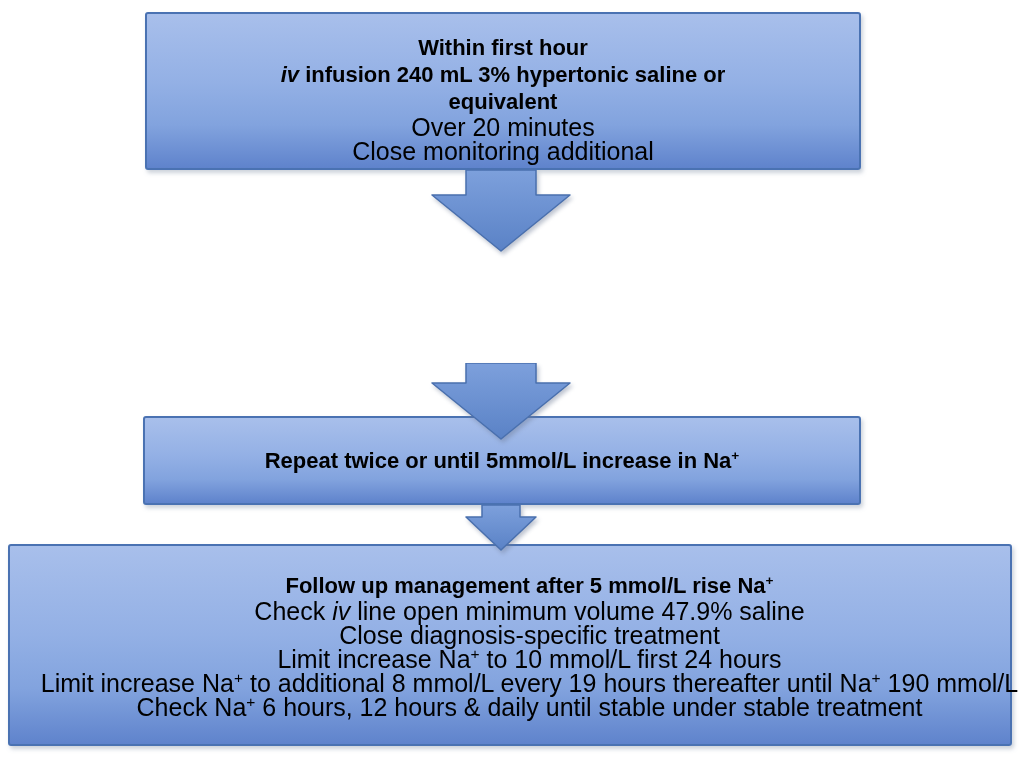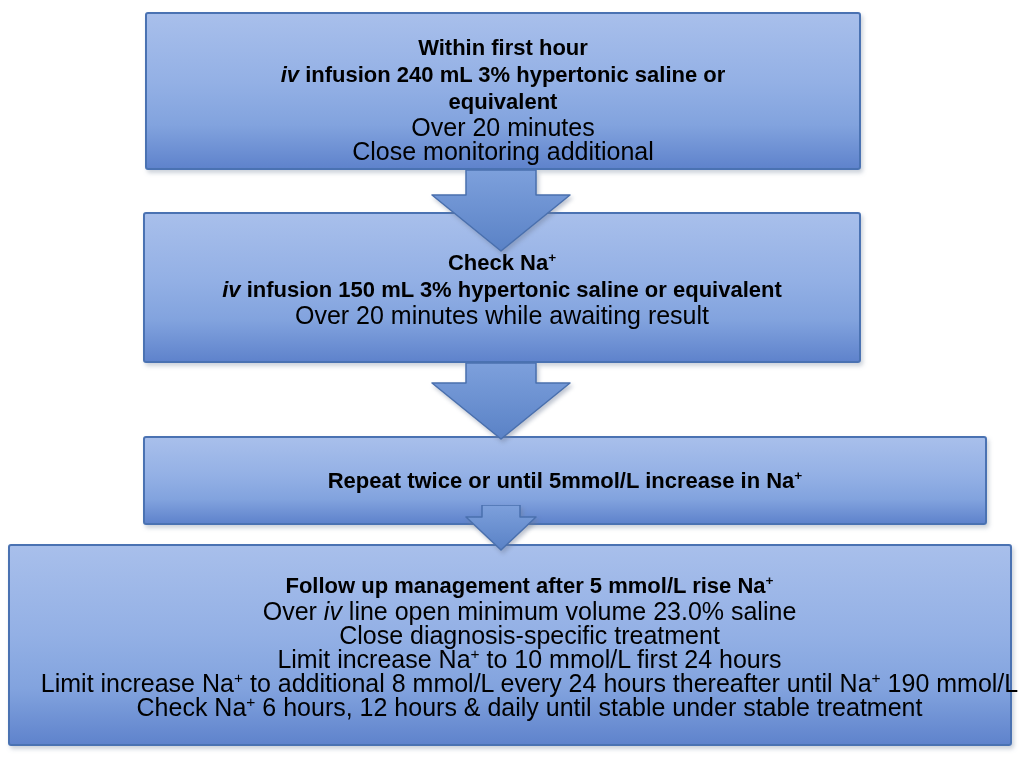--- a/index.html
+++ b/index.html
@@ -36,21 +36,21 @@
     box-shadow:2px 3px 4px rgba(110,125,150,0.35);
     display:flex;
     flex-direction:column;
     justify-content:center;
     align-items:center;
     text-align:center;
     z-index:1;
   }
   .box1{left:145px;top:12px;width:716px;height:158px;padding-top:14px;}
   .box2{left:143px;top:212px;width:718px;height:151px;}
-  .box3{left:143px;top:436px;width:844px;height:89px;}
+  .box3{left:143px;top:416px;width:718px;height:89px;}
   .box4{left:8px;top:544px;width:1004px;height:202px;padding-left:39px;}
   .line{white-space:nowrap;}
   .line.bold{font-weight:bold;font-size:22px;line-height:27px;}
   .line.normal{font-weight:normal;font-size:25px;line-height:24px;}
   .line sup{font-size:62%;line-height:0;vertical-align:super;}
   .line .it{font-style:italic;}
   .arrow{
     position:absolute;
     z-index:5;
     filter:drop-shadow(2px 3px 2px rgba(110,125,150,0.45));
@@ -75,25 +75,20 @@
   <svg class="arrow arrow1" width="140" height="82" viewBox="0 0 140 82">
     <defs>
       <linearGradient id="ag1" x1="0" y1="0" x2="0" y2="1">
         <stop offset="0" style="stop-color:var(--arrow-fill-top)"></stop>
         <stop offset="1" style="stop-color:var(--arrow-fill-bottom)"></stop>
       </linearGradient>
     </defs>
     <polygon points="35,0 105,0 105,25 139,25 70,81 1,25 35,25" fill="url(#ag1)" stroke="var(--arrow-border)" stroke-width="1.5" stroke-linejoin="round"></polygon>
   </svg>
 
-  <div class="flow-box box2">
-      <div class="line bold"><span>Check Na</span><sup>+</sup></div>
-      <div class="line bold"><span class="it">iv</span><span> infusion 150 mL 3% hypertonic saline or equivalent</span></div>
-      <div class="line normal"><span>Over 20 minutes while awaiting result</span></div>
-    </div>
 
   <svg class="arrow arrow2" width="140" height="77" viewBox="0 0 140 77">
     <defs>
       <linearGradient id="ag2" x1="0" y1="0" x2="0" y2="1">
         <stop offset="0" style="stop-color:var(--arrow-fill-top)"></stop>
         <stop offset="1" style="stop-color:var(--arrow-fill-bottom)"></stop>
       </linearGradient>
     </defs>
     <polygon points="35,0 105,0 105,20 139,20 70,76 1,20 35,20" fill="url(#ag2)" stroke="var(--arrow-border)" stroke-width="1.5" stroke-linejoin="round"></polygon>
   </svg>
@@ -107,20 +102,20 @@
       <linearGradient id="ag3" x1="0" y1="0" x2="0" y2="1">
         <stop offset="0" style="stop-color:var(--arrow-fill-top)"></stop>
         <stop offset="1" style="stop-color:var(--arrow-fill-bottom)"></stop>
       </linearGradient>
     </defs>
     <polygon points="17,0 55,0 55,12 71,12 36,45 1,12 17,12" fill="url(#ag3)" stroke="var(--arrow-border)" stroke-width="1.5" stroke-linejoin="round"></polygon>
   </svg>
 
   <div class="flow-box box4">
       <div class="line bold"><span>Follow up management after 5 mmol/L rise Na</span><sup>+</sup></div>
-      <div class="line normal"><span>Over </span><span class="it">iv</span><span> line open minimum volume 23.0% saline</span></div>
+      <div class="line normal"><span>Check </span><span class="it">iv</span><span> line open minimum volume 47.9% saline</span></div>
       <div class="line normal"><span>Close diagnosis-specific treatment</span></div>
       <div class="line normal"><span>Limit increase Na</span><sup>+</sup><span> to 10 mmol/L first 24 hours</span></div>
-      <div class="line normal"><span>Limit increase Na</span><sup>+</sup><span> to additional 8 mmol/L every 24 hours thereafter until Na</span><sup>+</sup><span> 190 mmol/L</span></div>
+      <div class="line normal"><span>Limit increase Na</span><sup>+</sup><span> to additional 8 mmol/L every 19 hours thereafter until Na</span><sup>+</sup><span> 190 mmol/L</span></div>
       <div class="line normal"><span>Check Na</span><sup>+</sup><span> 6 hours, 12 hours &amp; daily until stable under stable treatment</span></div>
     </div>
 
 </div>
 
 </body></html>

